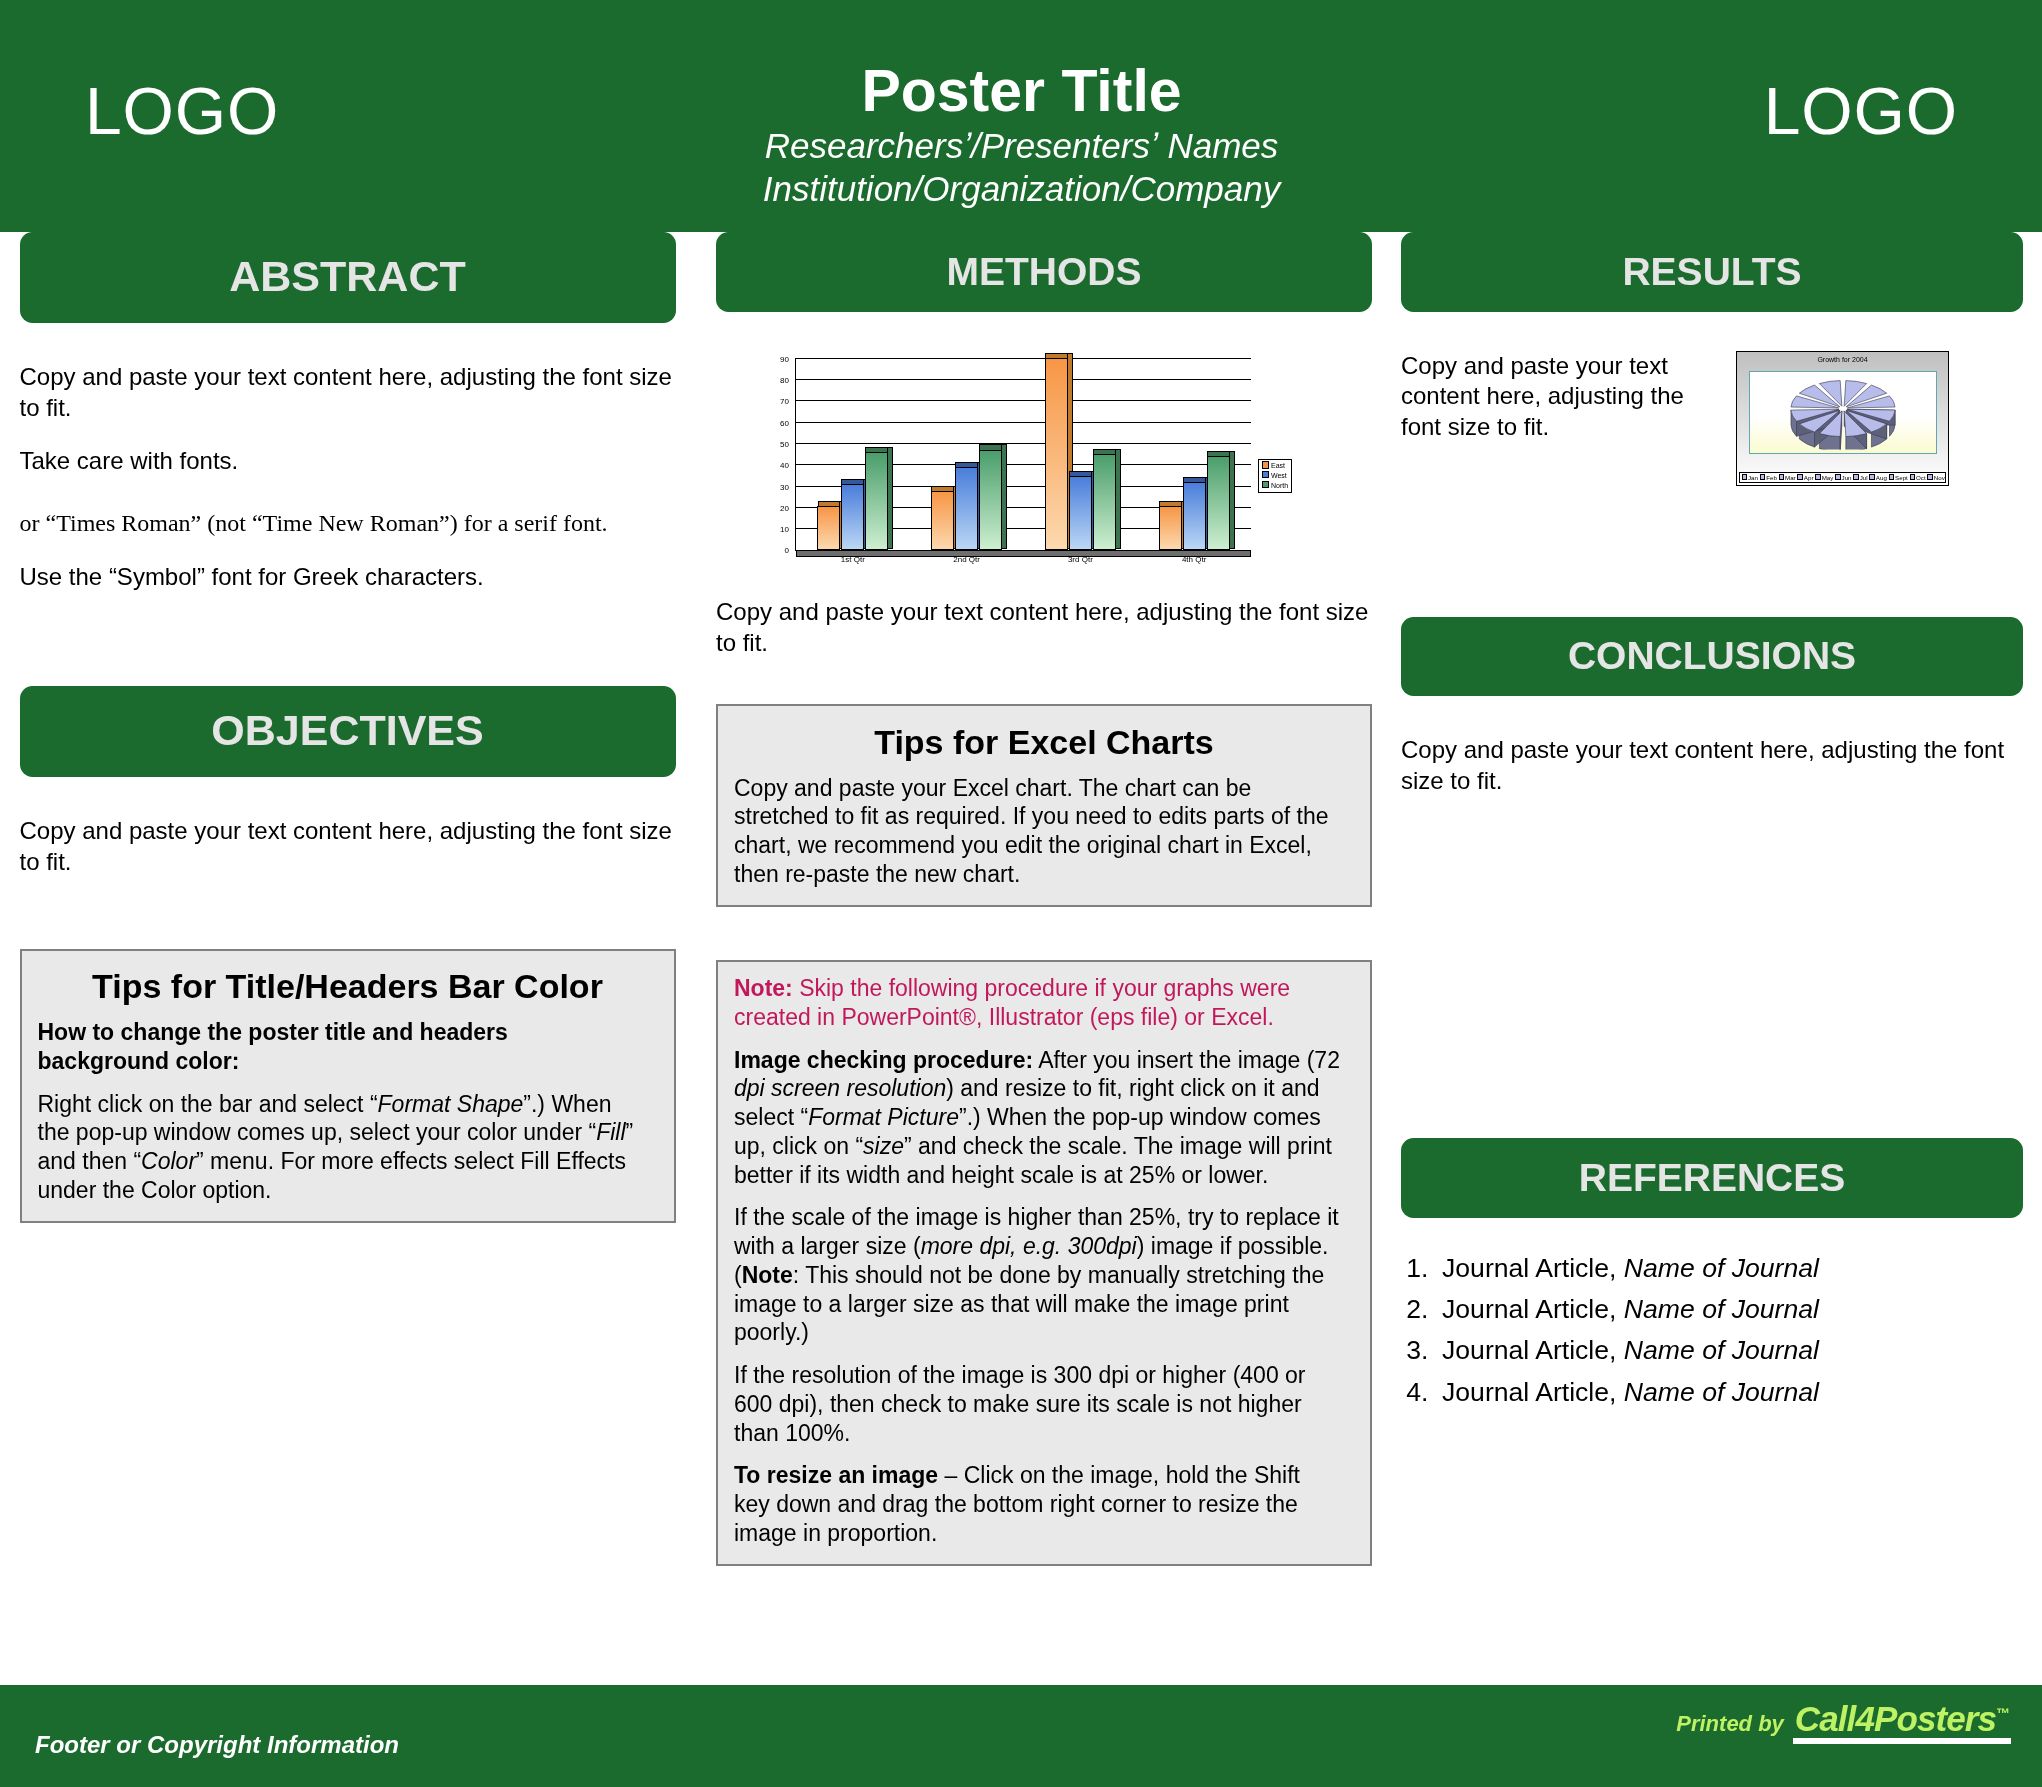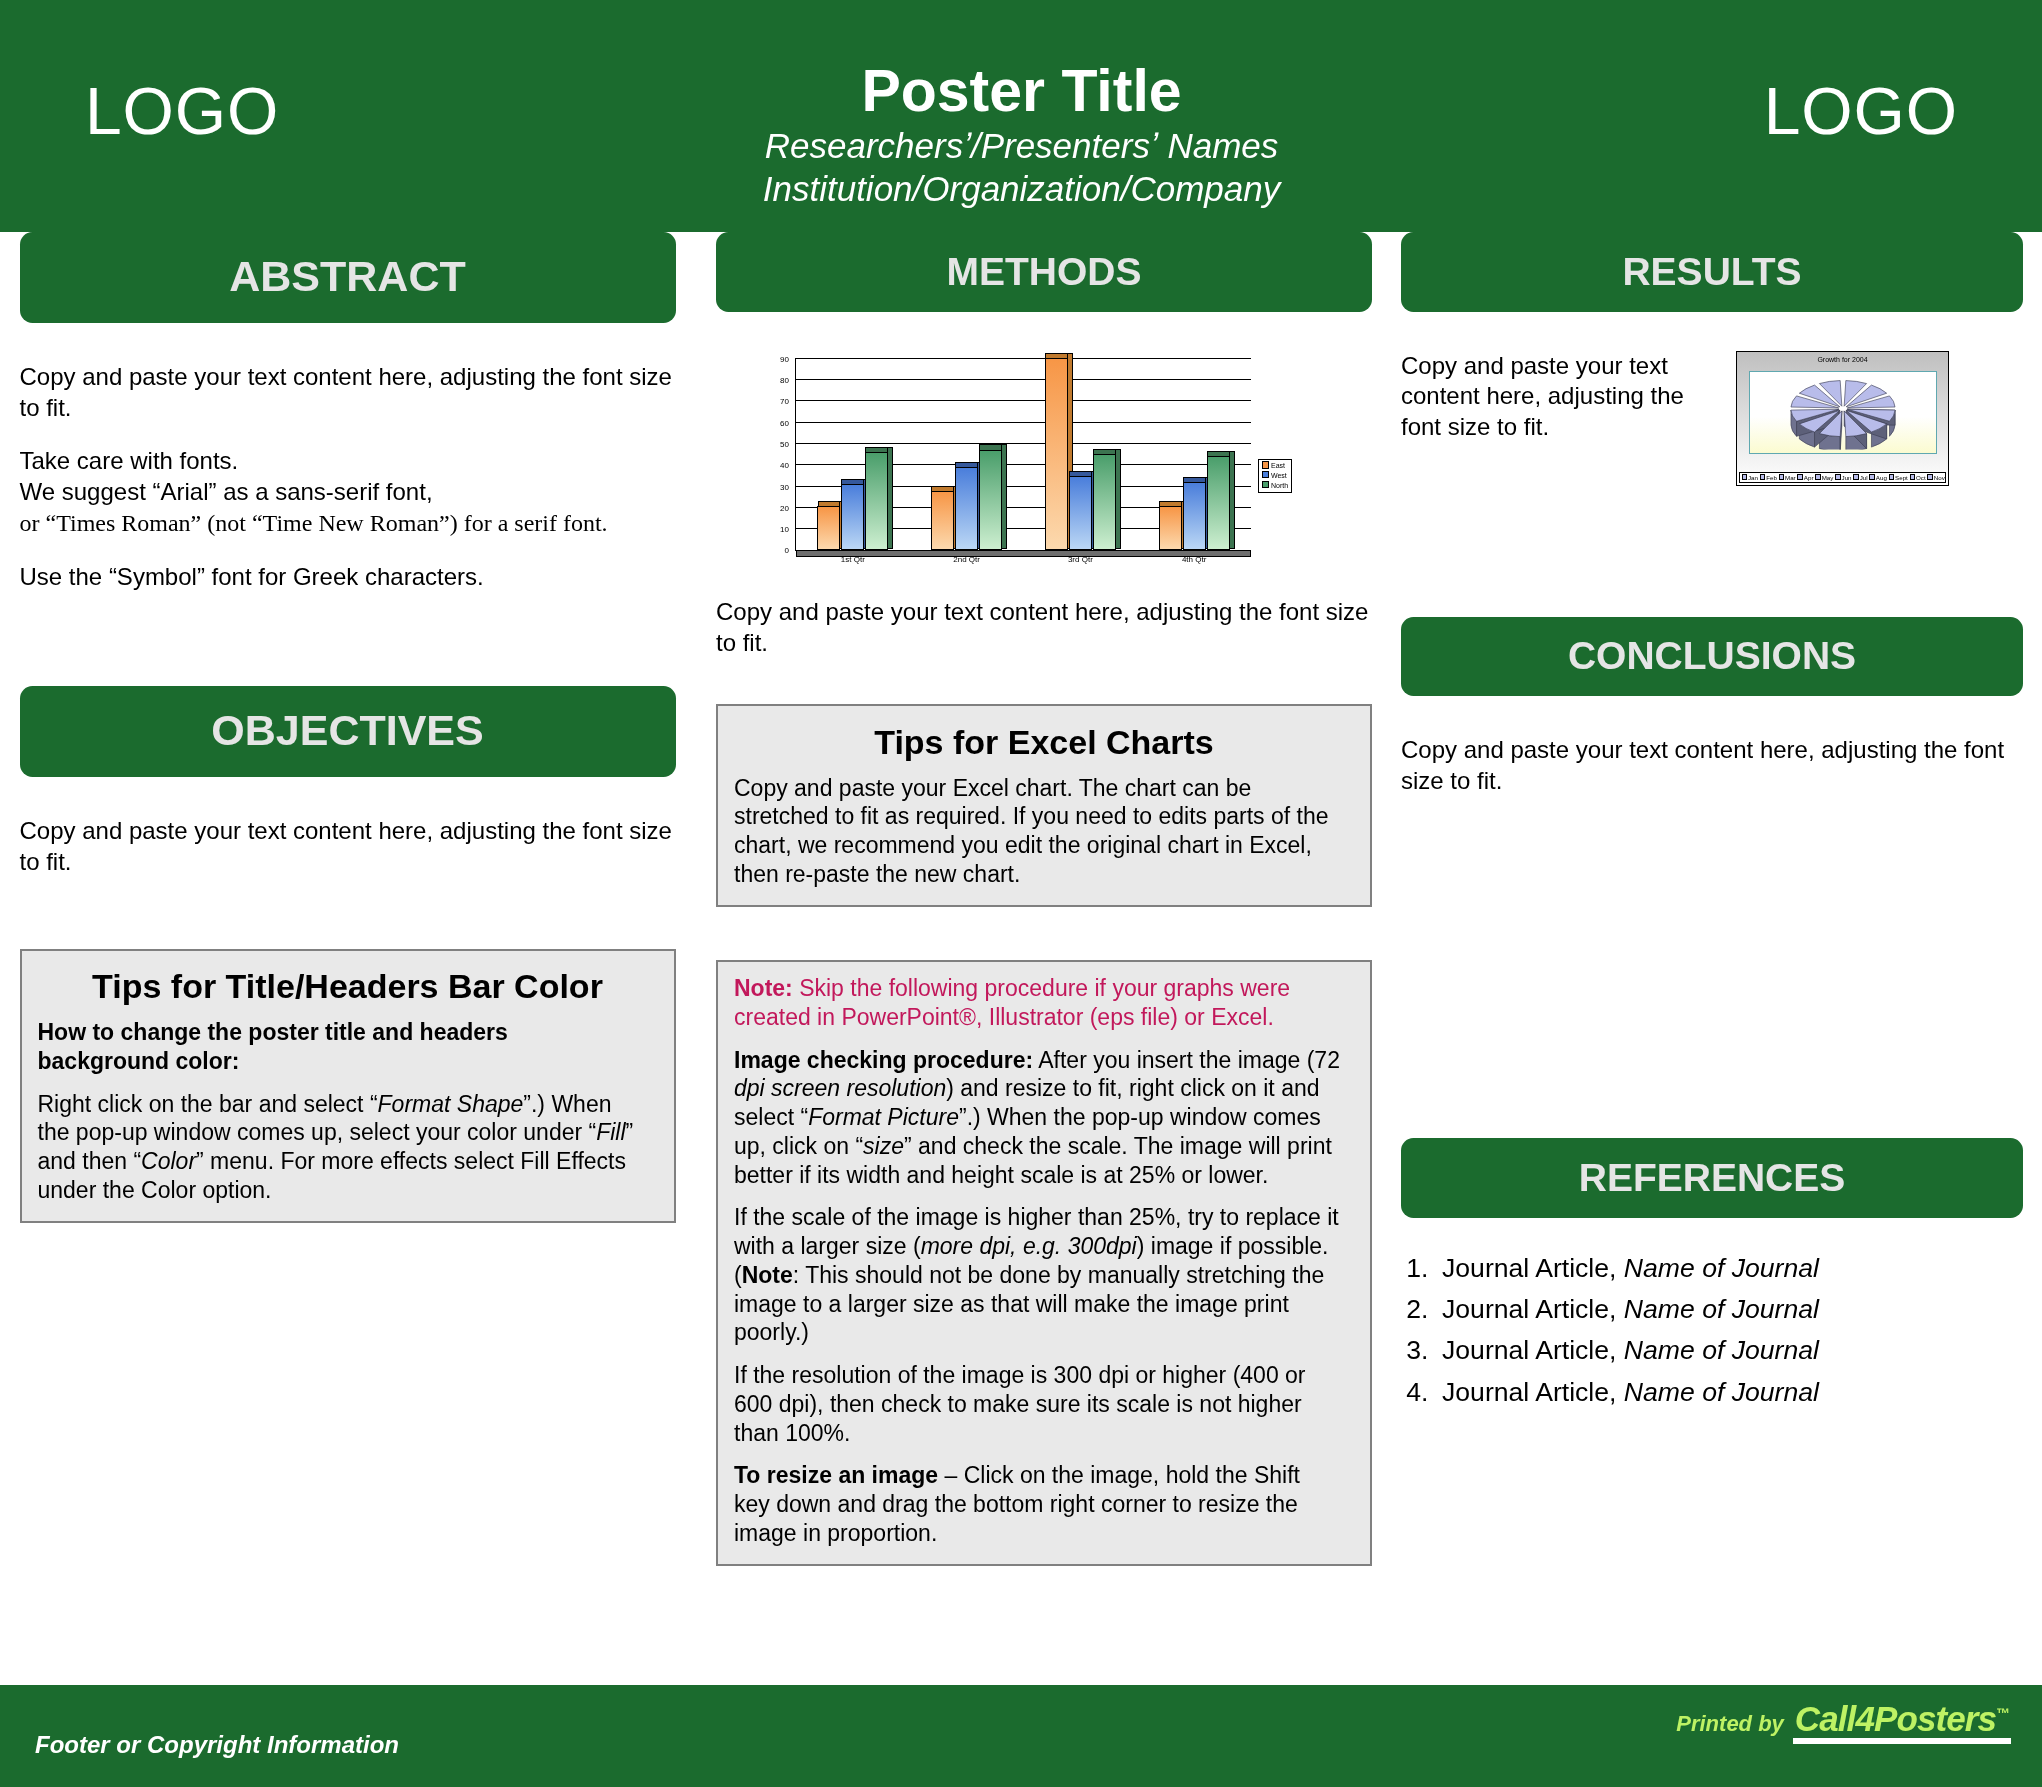--- a/index.html
+++ b/index.html
@@ -183,21 +183,21 @@
 <div id="content">
 
   <div id="col-left" class="col">
 
     <div class="sec-bar">ABSTRACT</div>
 
     <div style="height:39px"></div>
     <p class="body-text">Copy and paste your text content here, adjusting the font size to fit.</p>
     <p class="body-text gap">
       <span>Take care with fonts.</span><br>
-      <span>We suggest “Arial” as a sans-serif font,</span><br>
+      <br>
       <span class="serif">or “Times Roman” (not “Time New Roman”) for a serif font.</span>
     </p>
     <p class="body-text gap">Use the “Symbol” font for Greek characters.</p>
 
     <div style="height:94px"></div>
 
     <div class="sec-bar">OBJECTIVES</div>
 
     <div style="height:39px"></div>
     <p class="body-text">Copy and paste your text content here, adjusting the font size to fit.</p>

